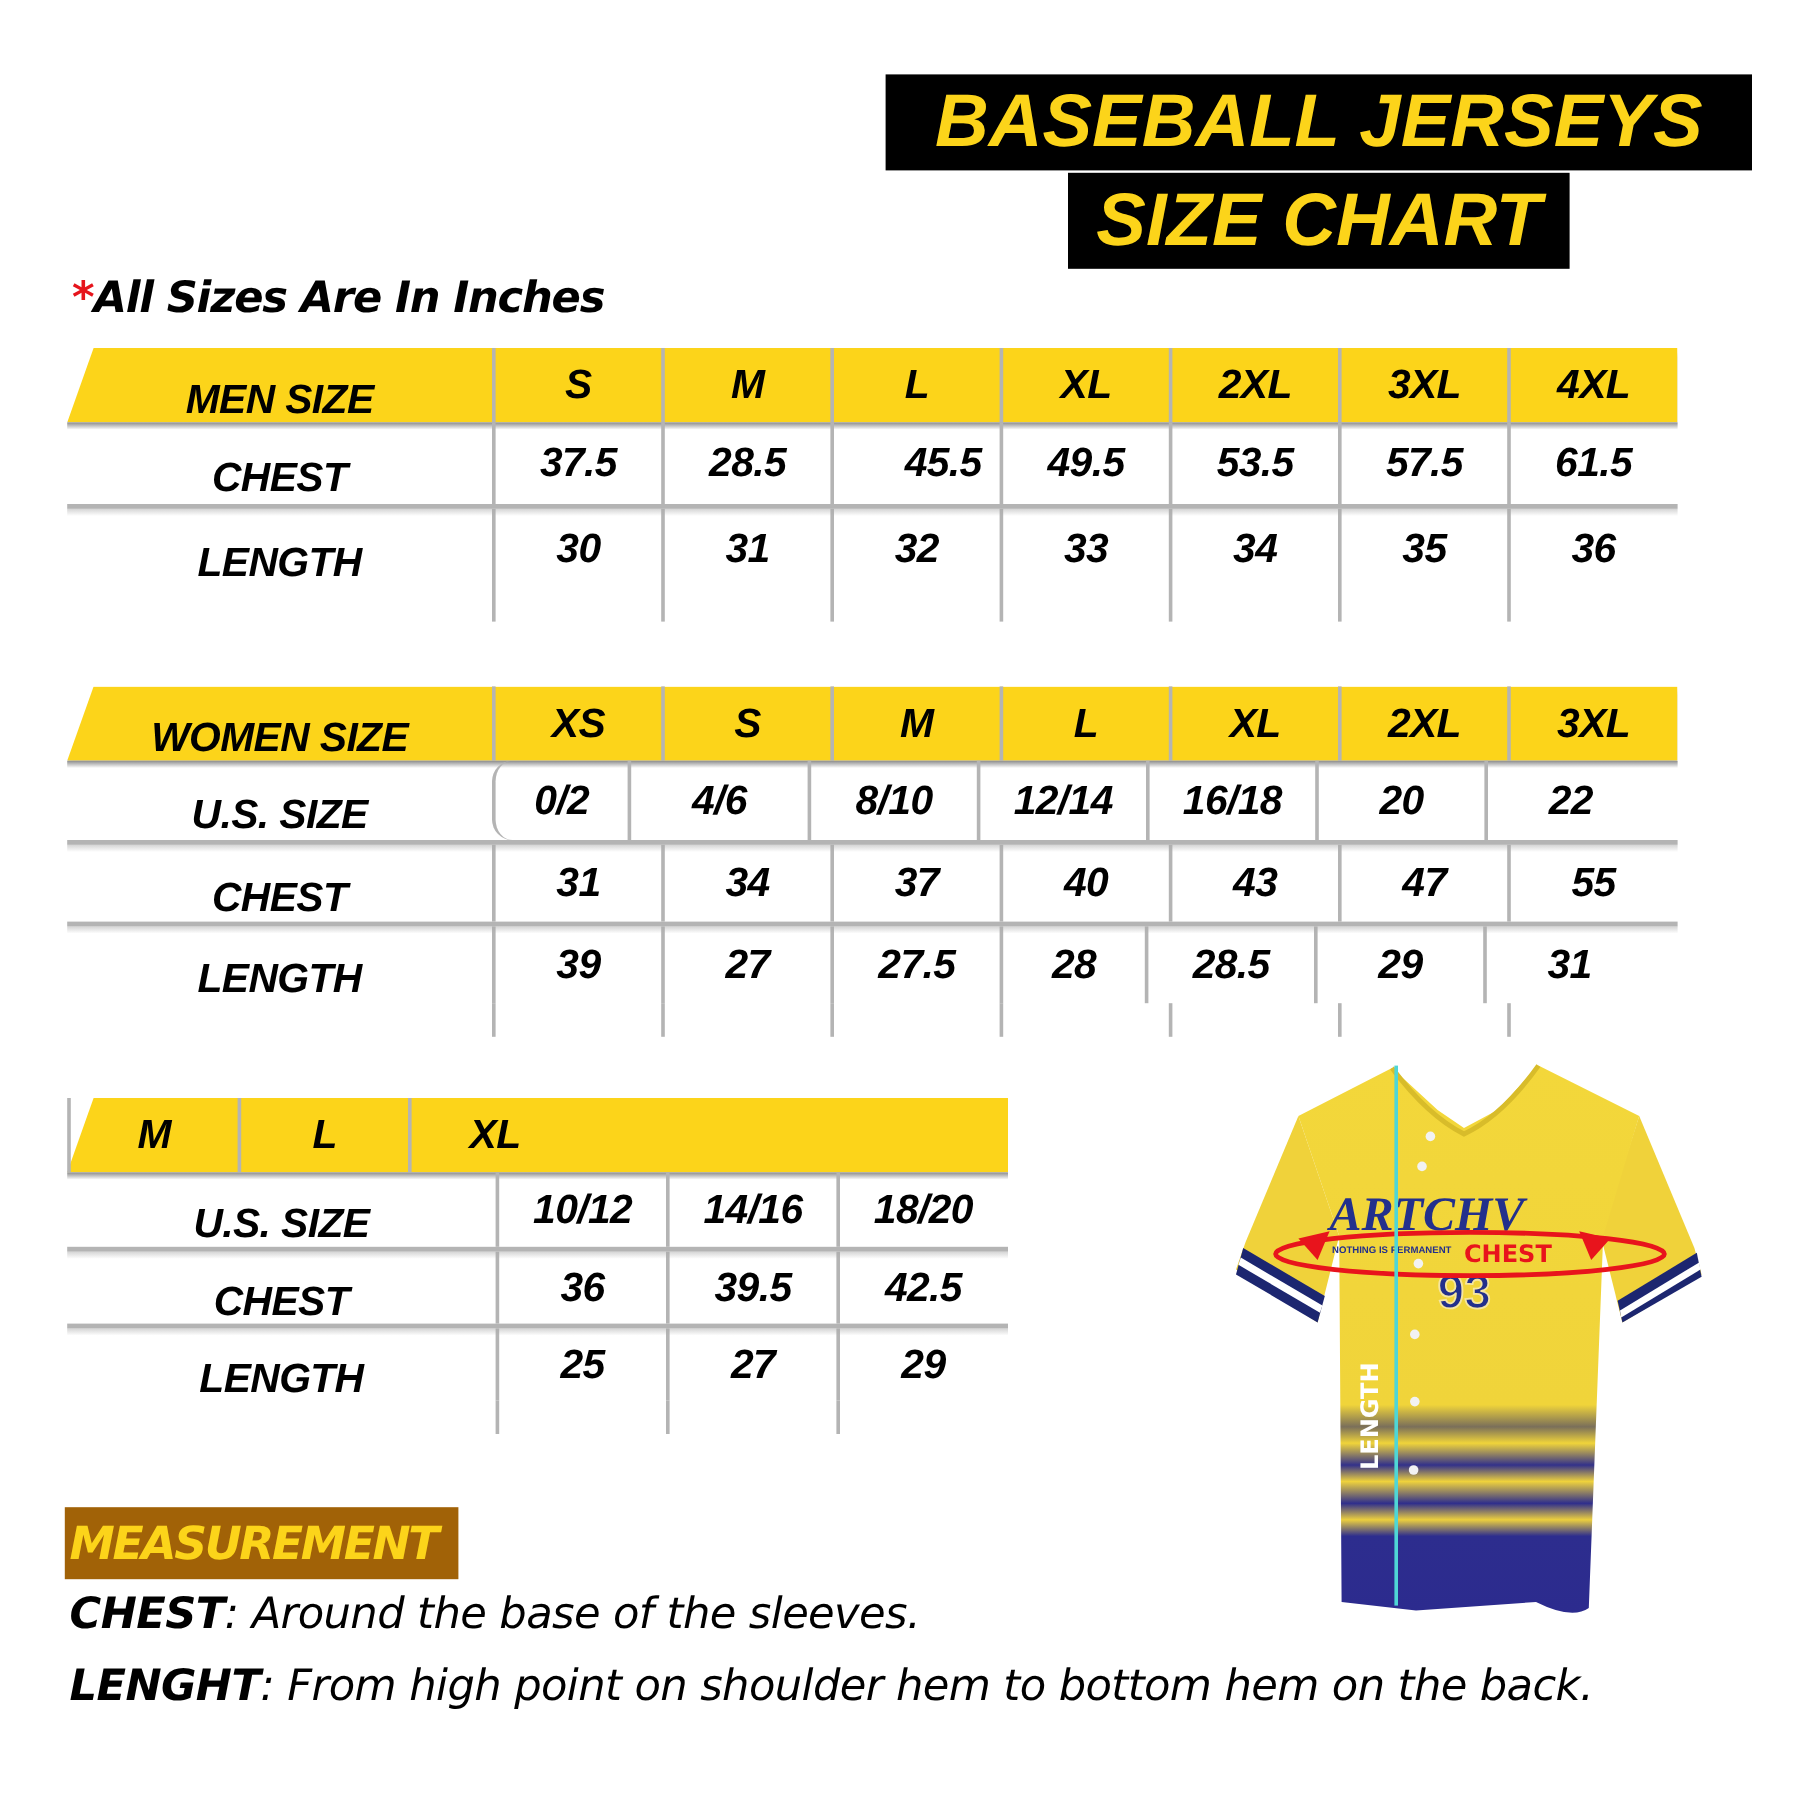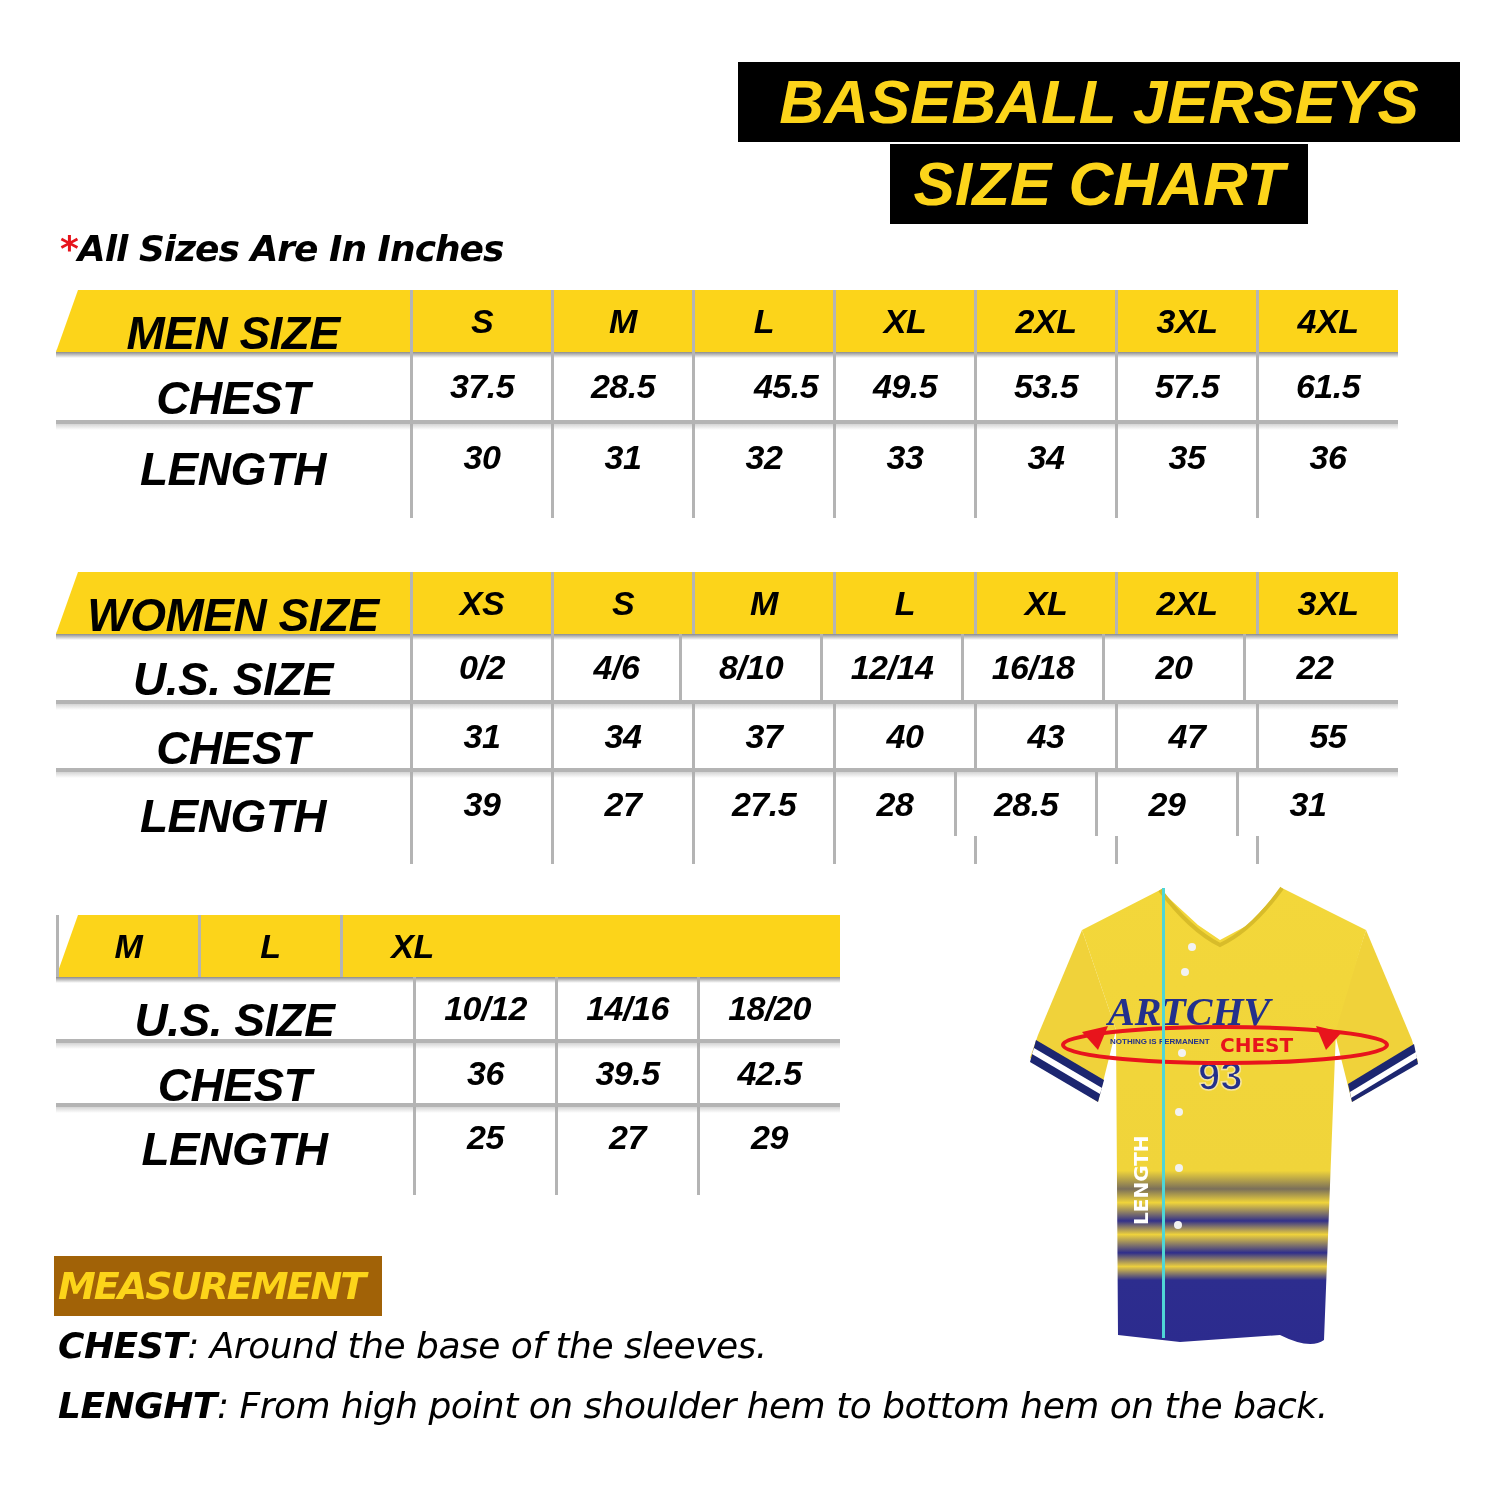--- a/index.html
+++ b/index.html
@@ -32,21 +32,21 @@
     }
     .size-table .hdr-shadow {
       position: absolute; left: 0; right: 0; bottom: -6px; height: 6px;
       background: linear-gradient(#8c8c8c, rgba(180,180,180,0));
     }
     .cell {
       position: relative; display: flex; align-items: center; justify-content: center;
       font-family: "Liberation Sans", sans-serif; font-weight: bold; font-style: italic;
       font-size: 34px; white-space: nowrap; letter-spacing: -0.5px;
     }
-    .cell.label { font-size: 46px; margin-top: 24px; }
+    .cell.label { font-size: 34px; margin-top: 24px; }
     .col-line { border-left: 3px solid #b4b4b4; }
     .row { display: flex; position: relative; }
     .row.sep { border-top: 4px solid #b4b4b4; }
     .row.sep::after {
       content: ""; position: absolute; left: 0; right: 0; top: 0; height: 6px;
       background: linear-gradient(rgba(170,170,170,.5), rgba(255,255,255,0));
     }
     .tail { display: flex; height: 28px; }
 
     #men-table { top: 290px; width: 1342px; }
@@ -132,22 +132,22 @@
       <div class="cell col-line" style="width: 141px;">XS</div>
       <div class="cell col-line" style="width: 141px;">S</div>
       <div class="cell col-line" style="width: 141px;">M</div>
       <div class="cell col-line" style="width: 141px;">L</div>
       <div class="cell col-line" style="width: 141px;">XL</div>
       <div class="cell col-line" style="width: 141px;">2XL</div>
       <div class="cell col-line" style="width: 141px;">3XL</div>
     </div>
     <div class="row" style="height: 66px;">
       <div class="cell label" style="width: 354px;">U.S. SIZE</div>
-      <div class="cell col-line" style="width: 141px;">0/2</div>
-      <div class="cell col-line" style="width: 128px;">4/6</div>
+      <div class="cell col-line" style="width: 113px; border-radius: 17px;">0/2</div>
+      <div class="cell col-line" style="width: 150px;">4/6</div>
       <div class="cell col-line" style="width: 141px;">8/10</div>
       <div class="cell col-line" style="width: 141px;">12/14</div>
       <div class="cell col-line" style="width: 141px;">16/18</div>
       <div class="cell col-line" style="width: 141px;">20</div>
       <div class="cell col-line" style="width: 141px;">22</div>
     </div>
     <div class="row sep" style="height: 68px;">
       <div class="cell label" style="width: 354px;">CHEST</div>
       <div class="cell col-line" style="width: 141px;">31</div>
       <div class="cell col-line" style="width: 141px;">34</div>

